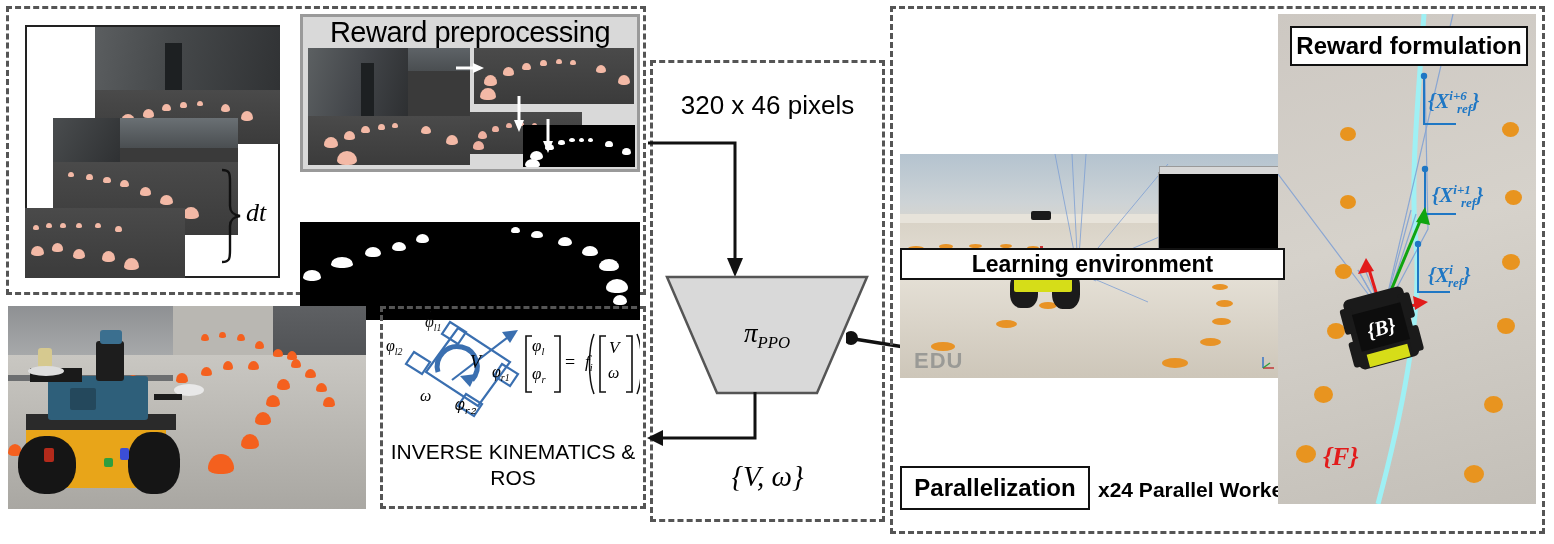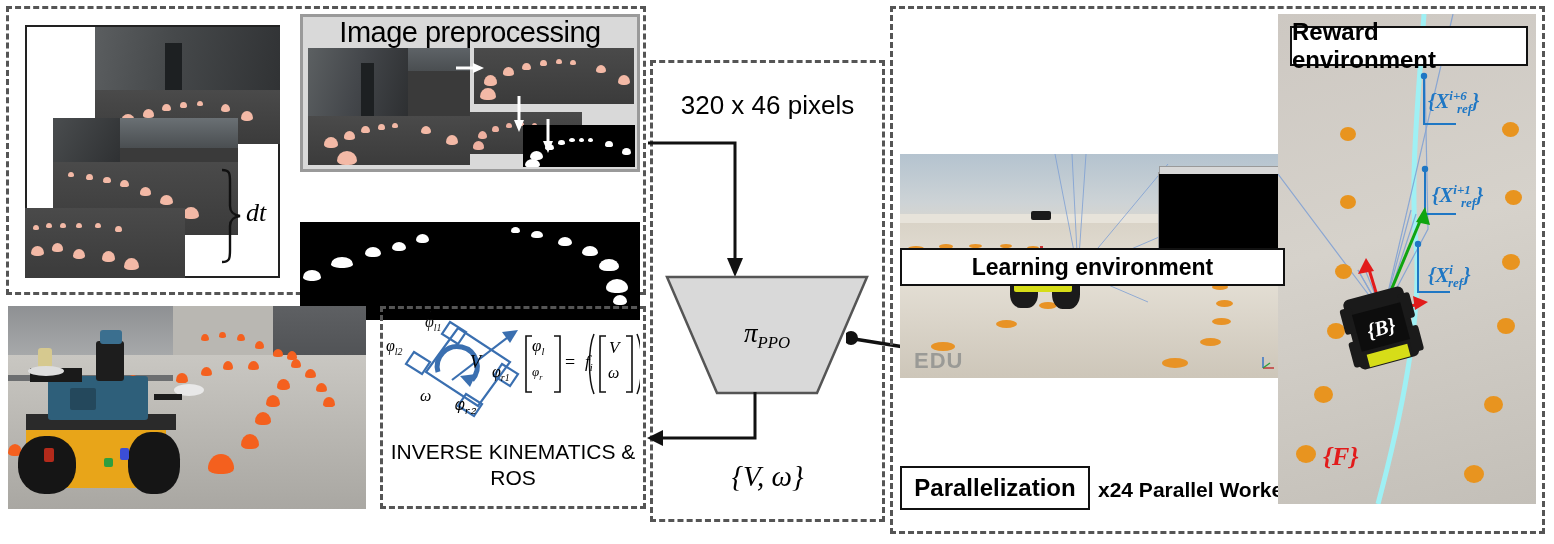--- a/index.html
+++ b/index.html
@@ -116,21 +116,21 @@
     <div class="cone" style="left:62%;top:72%;width:15px;height:12px;"></div>
   </div>
 </div>
 
 <svg class="plain" style="left:218px;top:168px;width:30px;height:96px;" viewBox="0 0 30 96">
   <path d="M4 2 C12 2,12 6,12 14 L12 38 C12 45,16 47,22 48 C16 49,12 51,12 58 L12 82 C12 90,12 94,4 94" fill="none" stroke="#111" stroke-width="2.4"></path>
 </svg>
 <div class="plain math" style="left:246px;top:198px;font-size:26px;">dt</div>
 
 <div class="plain" style="left:300px;top:14px;width:340px;height:158px;background:#d9d9d9;border:3px solid #9a9a9a;box-sizing:border-box;"></div>
-<div class="plain" style="left:300px;top:16px;width:340px;text-align:center;font-size:29px;letter-spacing:-.5px;">Image preprocessing</div>
+<div class="plain" style="left:300px;top:16px;width:340px;text-align:center;font-size:29px;letter-spacing:-.5px;">Reward preprocessing</div>
 
 <div class="plain" style="left:308px;top:48px;width:162px;height:117px;overflow:hidden;">
   <div class="wallimg">
     <div class="wall-sky" style="height:20%;background:linear-gradient(180deg,#5e6367 0%,#4a4e51 100%);"></div>
     <div class="wall-bld" style="width:62%;height:62%;background:linear-gradient(105deg,#5c6062 0%,#43464a 50%,#2d2f31 100%);"></div>
     <div class="wall-door" style="left:33%;top:13%;width:8%;height:48%;"></div>
     <div class="ground" style="height:42%;"></div>
     <div class="cone" style="left:10%;top:76%;width:14px;height:11px;"></div>
     <div class="cone" style="left:22%;top:71%;width:11px;height:9px;"></div>
     <div class="cone" style="left:33%;top:67%;width:9px;height:7px;"></div>
@@ -296,21 +296,21 @@
   <path d="M12,6 L6,6 L6,62 L12,62" fill="none" stroke="#111" stroke-width="1.6"></path>
   <path d="M34,6 L40,6 L40,62 L34,62" fill="none" stroke="#111" stroke-width="1.6"></path>
   <path d="M86,6 L80,6 L80,62 L86,62" fill="none" stroke="#111" stroke-width="1.6"></path>
   <path d="M106,6 L112,6 L112,62 L106,62" fill="none" stroke="#111" stroke-width="1.6"></path>
   <path d="M74,4 C68,18 68,50 74,64" fill="none" stroke="#111" stroke-width="1.5"></path>
   <path d="M117,4 C123,18 123,50 117,64" fill="none" stroke="#111" stroke-width="1.5"></path>
 </svg>
 <div class="plain math" style="left:532px;top:336px;font-size:17px;">
   <span>φ</span><span class="sub">l</span>
 </div>
-<div class="plain math" style="left:532px;top:364px;font-size:13px;">
+<div class="plain math" style="left:532px;top:364px;font-size:17px;">
   <span>φ</span><span class="sub">r</span>
 </div>
 <div class="plain math" style="left:565px;top:352px;font-size:18px;font-style:normal;">=</div>
 <div class="plain math" style="left:585px;top:352px;font-size:17px;">
   <span>f</span><span class="sub">i</span>
 </div>
 <div class="plain math" style="left:609px;top:338px;font-size:17px;">V</div>
 <div class="plain math" style="left:608px;top:364px;font-size:16px;">ω</div>
 
 <div class="plain" style="left:380px;top:440px;width:266px;text-align:center;font-size:21px;">INVERSE KINEMATICS &amp;</div>
@@ -396,21 +396,21 @@
 
   <div class="blackwin" style="left:258px;top:18px;width:122px;height:86px;"></div>
   <div class="edu" style="left:14px;bottom:4px;">EDU</div>
   <svg class="plain" style="right:6px;bottom:6px;width:20px;height:20px;" viewBox="0 0 20 20">
     <line x1="4" y1="16" x2="4" y2="5" stroke="#2f6fc7" stroke-width="1.4"></line>
     <line x1="4" y1="16" x2="15" y2="16" stroke="#c02d2d" stroke-width="1.4"></line>
     <line x1="4" y1="16" x2="11" y2="11" stroke="#2f9e3f" stroke-width="1.4"></line>
   </svg>
 </div>
 
-<div class="lbl-box" style="left:900px;top:248px;width:385px;height:38px;font-size:23px;">
+<div class="lbl-box" style="left:900px;top:248px;width:385px;height:32px;font-size:23px;">
   <span>Learning environment</span>
 </div>
 
 <div class="lbl-box" style="left:900px;top:466px;width:190px;height:44px;font-size:24px;">
   <span>Parallelization</span>
 </div>
 <div class="plain" style="left:1098px;top:478px;font-size:21px;font-weight:bold;">x24 Parallel Workers</div>
 
 <div class="rw" style="left:1278px;top:14px;width:258px;height:490px;">
   <div class="rw-bg"></div>
@@ -479,14 +479,14 @@
   {<span>X</span><span class="sup">i+6</span><span class="sub" style="margin-left:-10px;">ref</span>}
 </div>
 <div class="reflbl" style="left:1432px;top:182px;font-size:21px;text-align:center;">
   {<span>X</span><span class="sup">i+1</span><span class="sub" style="margin-left:-10px;">ref</span>}
 </div>
 <div class="reflbl" style="left:1428px;top:262px;font-size:21px;">
   {<span>X</span><span class="sup">i</span><span class="sub" style="margin-left:-5px;">ref</span>}
 </div>
 
 <div class="lbl-box" style="left:1290px;top:26px;width:238px;height:40px;font-size:24px;">
-  <span>Reward environment</span>
+  <span>Reward formulation</span>
 </div>
 
 </body></html>

